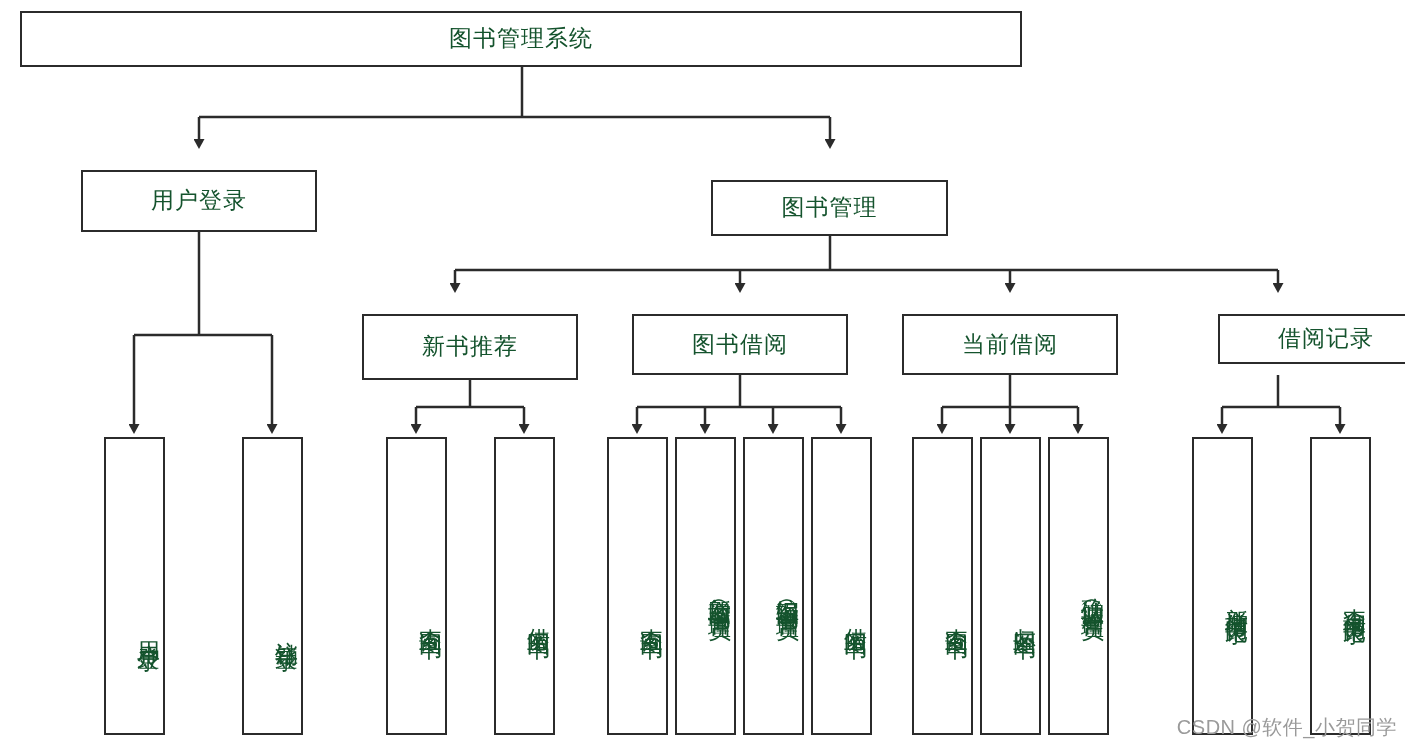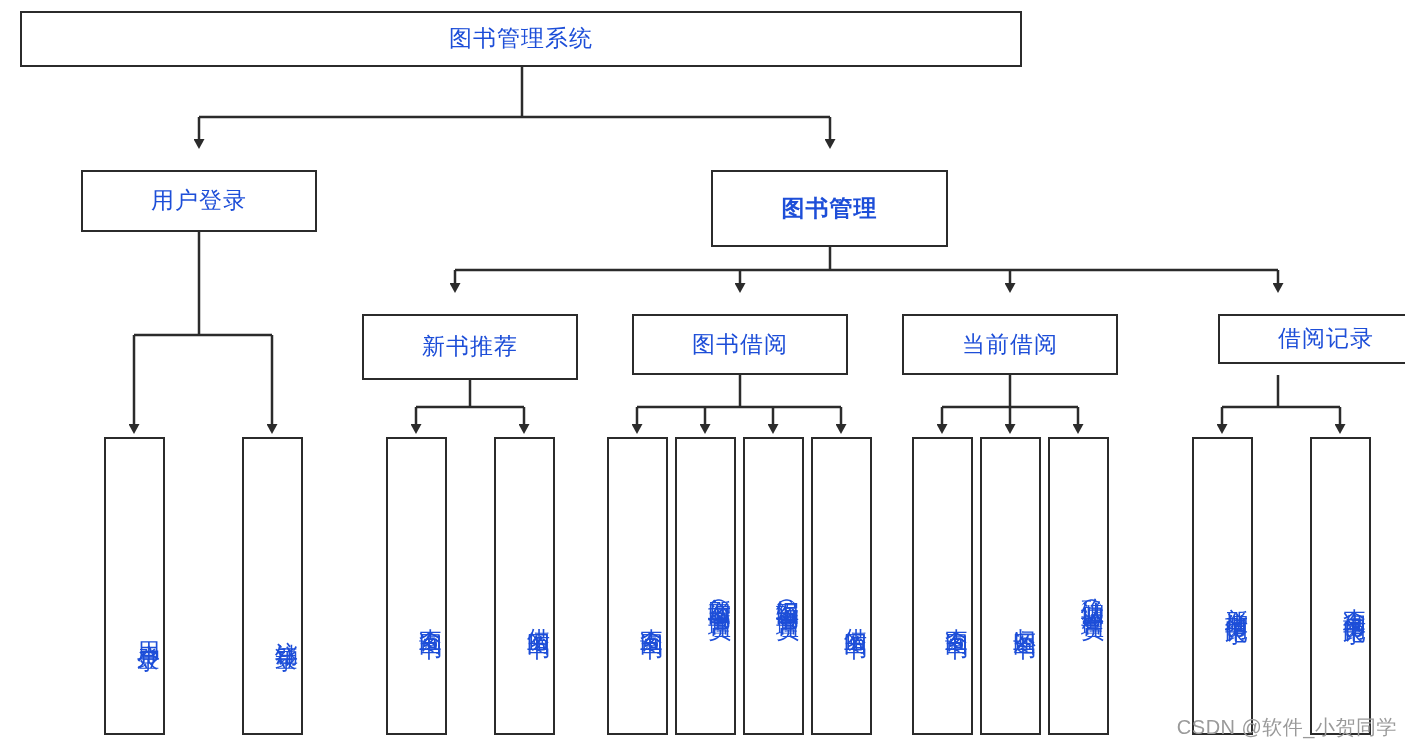--- a/index.html
+++ b/index.html
@@ -26,21 +26,21 @@
     pointer-events: none;
   }
   .node {
     position: absolute;
     box-sizing: border-box;
     border: 2.5px solid #2b2b2b;
     background: #ffffff;
     display: flex;
     align-items: center;
     justify-content: center;
-    color: #1d4ed8;
+    color: #14532d;
   }
   .node.horiz {
     font-size: 23px;
     line-height: 1.2;
     letter-spacing: 1px;
   }
   .node.vert {
     writing-mode: vertical-rl;
     text-orientation: upright;
     font-size: 23px;
@@ -125,21 +125,21 @@
     </g>
   </svg>
 
   <div class="node horiz" style="left:20px; top:11px; width:1002px; height:56px;">
     <span>图书管理系统</span>
   </div>
 
   <div class="node horiz" style="left:81px; top:170px; width:236px; height:62px;">
     <span>用户登录</span>
   </div>
-  <div class="node horiz" style="left:711px; top:170px; width:237px; height:77px;font-weight:bold;">
+  <div class="node horiz" style="left:711px; top:180px; width:237px; height:56px;">
     <span>图书管理</span>
   </div>
 
   <div class="node horiz" style="left:362px; top:314px; width:216px; height:66px;">
     <span>新书推荐</span>
   </div>
   <div class="node horiz" style="left:632px; top:314px; width:216px; height:61px;">
     <span>图书借阅</span>
   </div>
   <div class="node horiz" style="left:902px; top:314px; width:216px; height:61px;">

